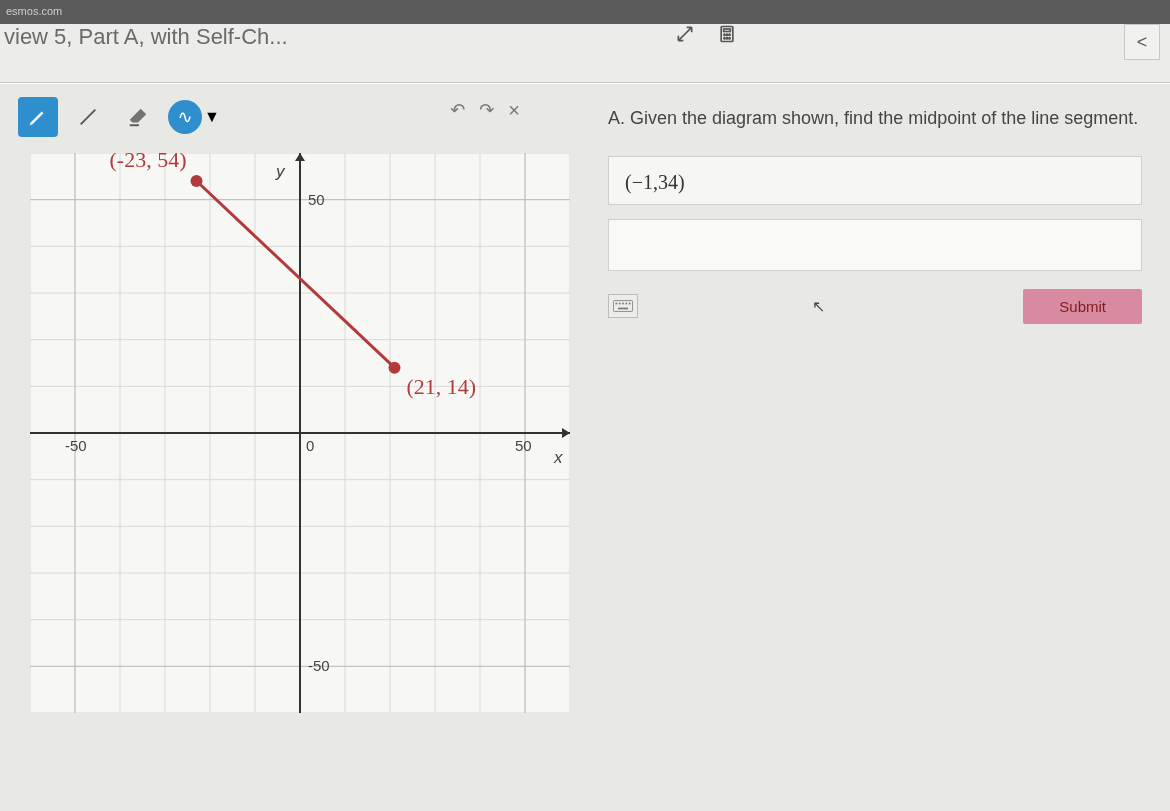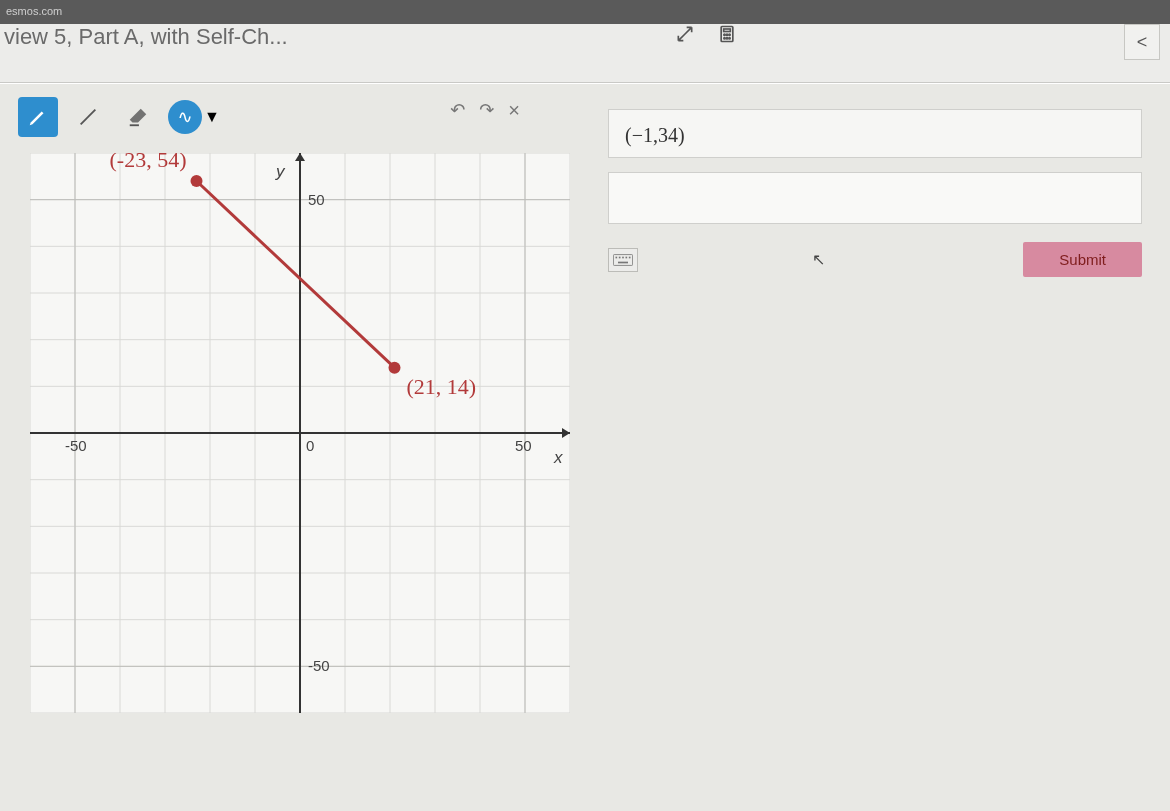--- a/index.html
+++ b/index.html
@@ -17,21 +17,21 @@
   .toolbar { display:flex; align-items:center; gap:10px; padding: 14px 0 10px 18px; }
   .tool { width: 40px; height: 40px; border-radius: 4px; display:flex; align-items:center; justify-content:center; }
   .tool.active { background: #2e8ece; color:#fff; }
   .tool.round { background:#2e8ece; color:#fff; border-radius:50%; width:34px; height:34px; }
   .tool svg, .tool span.glyph { width: 22px; height:22px; display:block; }
   .tool.plain { color:#555; }
   .right-tools { display:flex; gap:14px; position:absolute; right:60px; top:16px; color:#777; font-size:18px; }
   .graph-wrap { position:absolute; left: 30px; top: 70px; width: 540px; height: 560px; background: #f7f7f5; }
   .graph-wrap svg { width:100%; height:100%; }
   .prompt { font-size: 18px; color: #454545; line-height: 1.55; }
-  .answer-box { margin-top: 4px; border:1px solid #cfcfcc; background:#f6f6f4; padding: 14px 16px 10px 16px; }
+  .answer-box { margin-top: 23px; border:1px solid #cfcfcc; background:#f6f6f4; padding: 14px 16px 10px 16px; }
   .answer-val { font-size: 20px; color:#333; font-family: 'Times New Roman', serif; }
   .edit-row { display:flex; justify-content:flex-end; margin-top: 32px; }
   .edit-btn { border:1px solid #c8c8c4; background:#f0f0ee; padding: 8px 14px; font-size:15px; color:#444; }
   .feedback { margin-top: 26px; font-size:17px; color:#444; border-bottom:1px dashed #b8b8b4; padding-bottom: 10px; }
   .feedback .thumb { color:#d4a03a; }
   .partB { margin-top: 34px; font-size: 17px; color:#444; line-height:1.55; }
   .input-box { margin-top: 14px; height: 52px; border:1px solid #cfcfcc; background:#f9f9f7; }
   .submit-row { display:flex; justify-content:space-between; align-items:center; margin-top: 18px; }
   .kbd-btn { width:30px; height:24px; border:1px solid #bcbcb8; background:#ececea; display:flex; align-items:center; justify-content:center; font-size:13px; color:#666;}
   .submit-btn { background:#d78aa0; color:#7f1d1d; border:none; padding: 9px 36px; font-size:15px; border-radius:2px;margin-left:24px; }
@@ -151,20 +151,21 @@
           <line x1="166.5" y1="28" x2="364.5" y2="214.66666666666663" stroke="#b23a3a" stroke-width="3"></line>
           <circle cx="166.5" cy="28" r="6" fill="#b23a3a"></circle>
           <text x="156.5" y="14" font-size="22" fill="#b23a3a" font-family="Times New Roman, serif" text-anchor="end">(-23, 54)</text>
           <circle cx="364.5" cy="214.66666666666663" r="6" fill="#b23a3a"></circle>
           <text x="376.5" y="240.66666666666663" font-size="22" fill="#b23a3a" font-family="Times New Roman, serif" text-anchor="start">(21, 14)</text>
         </svg>
     </div>
   </div>
 
   <div class="right">
+    <p class="prompt">A. Given the diagram shown, find the midpoint of the line segment.</p>
 
     <div class="answer-box">
       <div class="answer-val">(−1,34)</div>
     </div>
 
 
 
     <div class="input-box"></div>
 
     <div class="submit-row">

